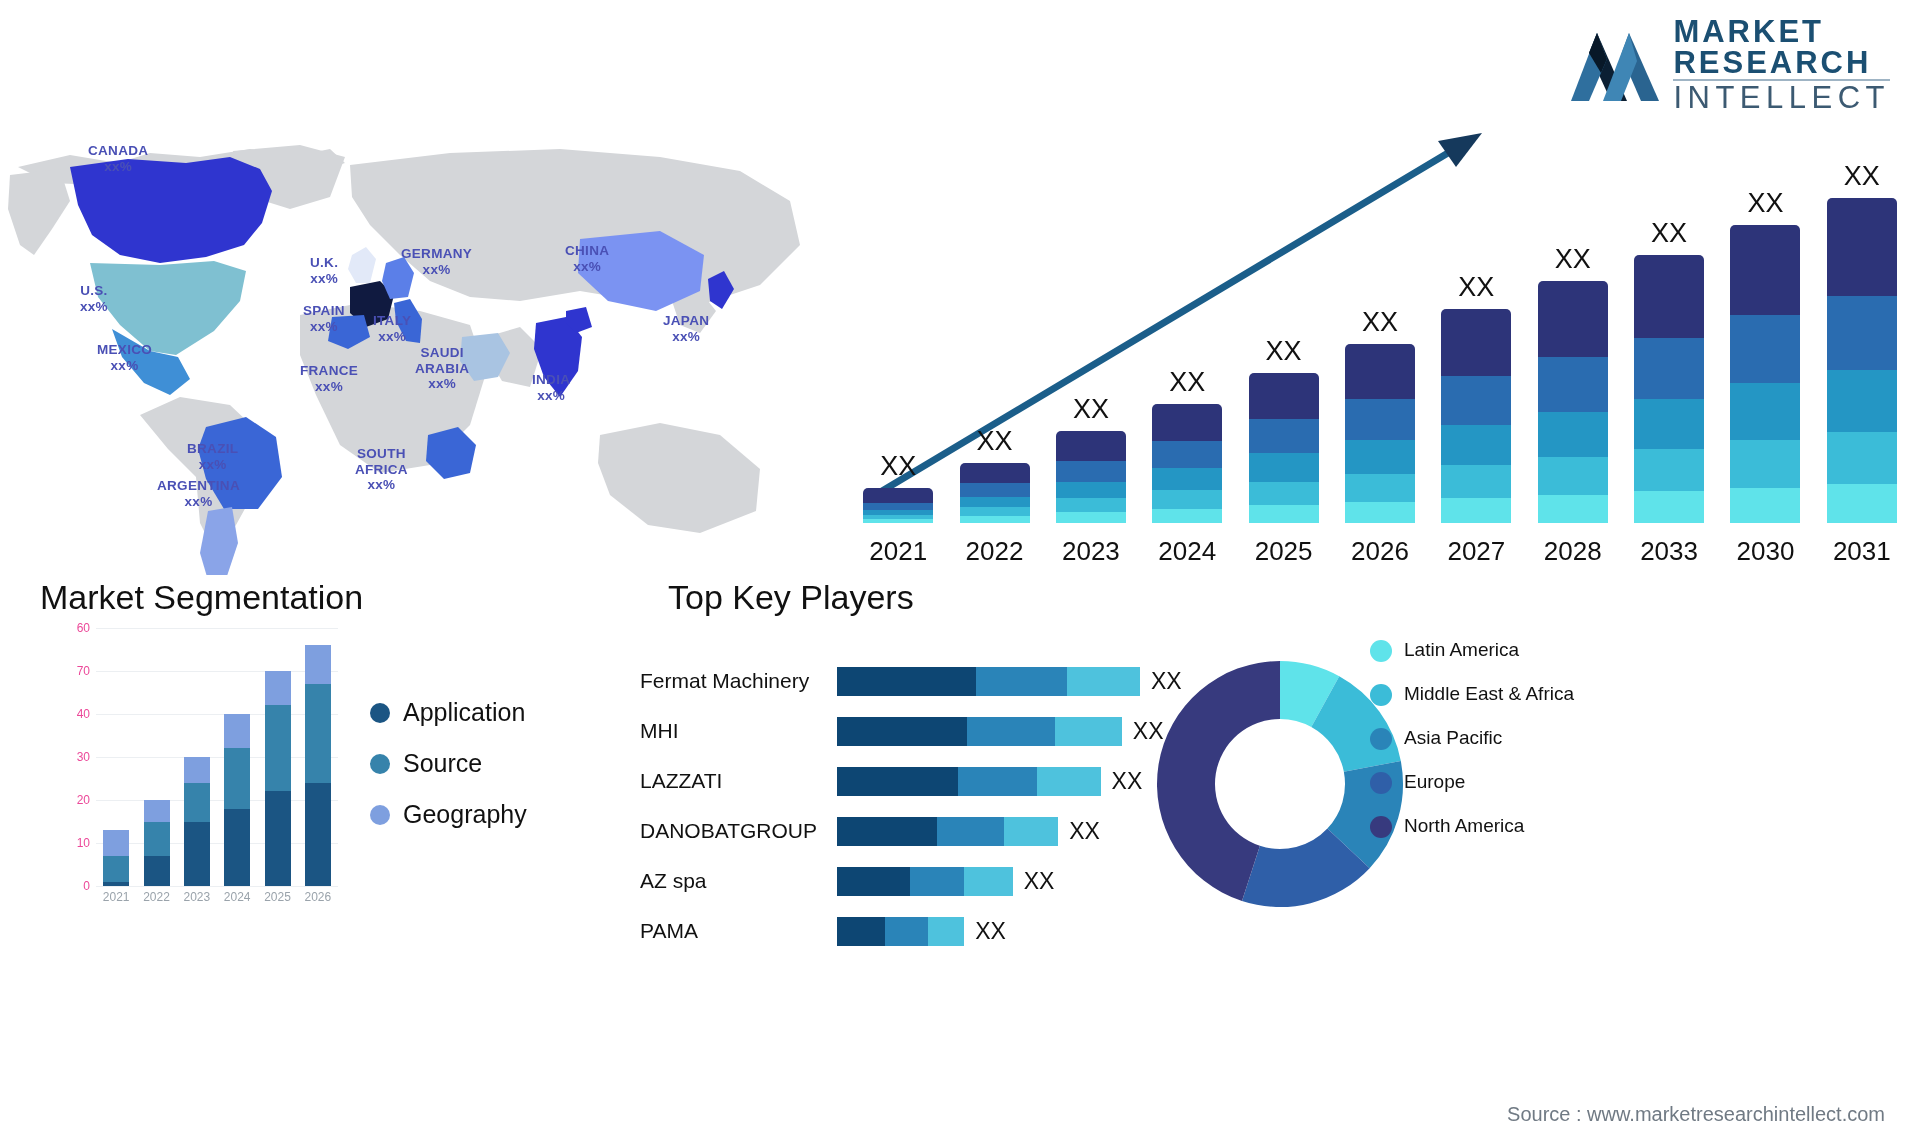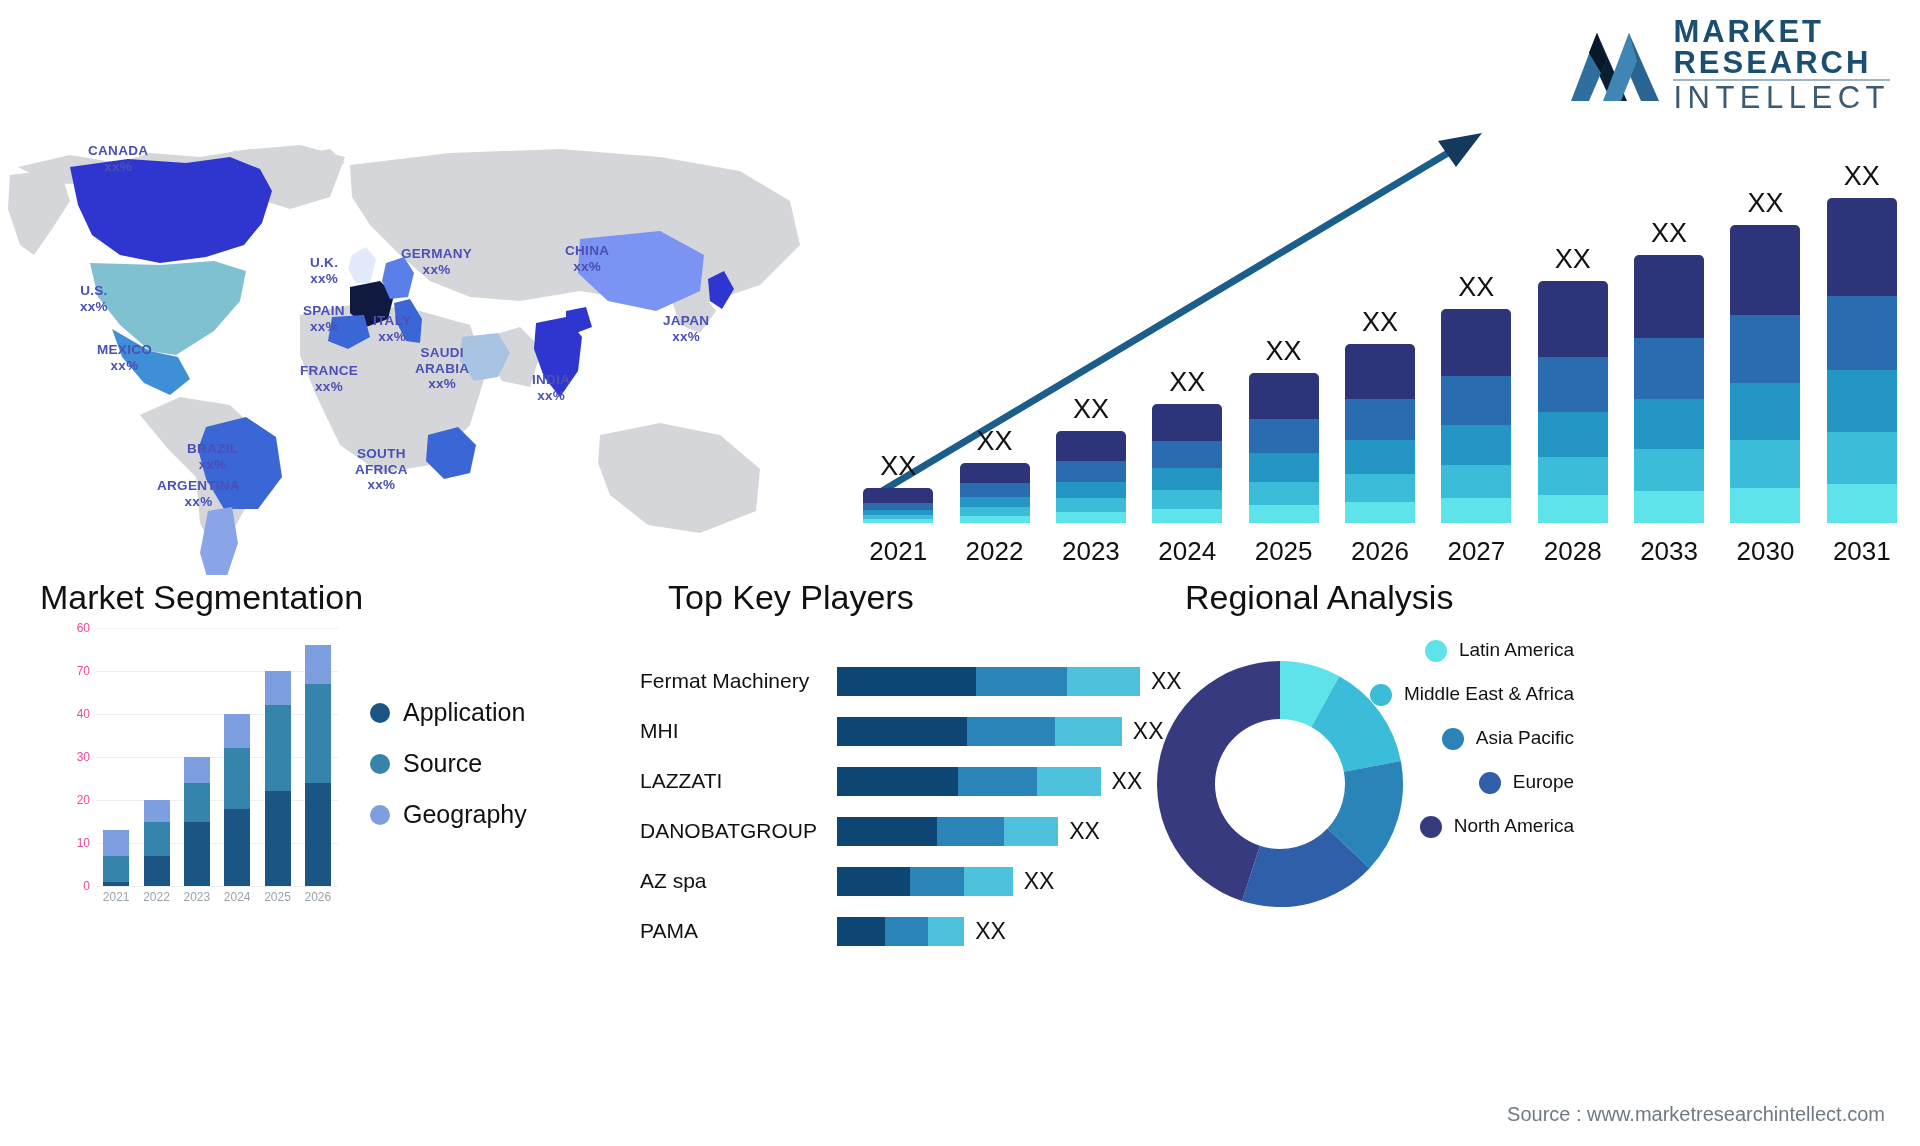--- a/index.html
+++ b/index.html
@@ -81,21 +81,21 @@
     font-family:"Liberation Sans", sans-serif; white-space:nowrap;
   }
   .pl-bar { height:29px; display:flex; margin-left:5px; }
   .pl-seg { height:100%; }
   .pl-xx { font-size:23px; color:#111; margin-left:11px; font-family:"Liberation Sans", sans-serif; }
 
   
   #region-panel { position:absolute; left:1180px; top:610px; width:740px; height:340px; }
   #donut { position:absolute; left:-110px; top:24px; }
   #region-legend { position:absolute; left:190px; top:28px; }
-  .rg-row { display:flex; align-items:flex-start; gap:12px; margin-bottom:20px;justify-content:flex-end; }
+  .rg-row { display:flex; align-items:flex-start; gap:12px; margin-bottom:20px; }
   .rg-dot { width:22px; height:22px; border-radius:50%; flex:none; margin-top:2px; }
   .rg-label { font-size:19px; color:#111; line-height:1.22; font-family:"Liberation Sans", sans-serif; max-width:180px; }
 
   
   #source {
     position:absolute; right:35px; bottom:20px; font-size:20px; color:#707a84;
     font-family:"Liberation Sans", sans-serif;
   }
 </style>
 </head>
@@ -399,21 +399,20 @@
         <span class="pl-name">PAMA</span>
         <span class="pl-bar" style="width: 127.26px;">
           <span class="pl-seg" style="width: 38.0952%; background: rgb(13, 70, 115);"></span>
           <span class="pl-seg" style="width: 33.3333%; background: rgb(42, 132, 184);"></span>
           <span class="pl-seg" style="width: 28.5714%; background: rgb(78, 194, 221);"></span>
         </span>
         <span class="pl-xx">XX</span>
       </div>
     </div>
 
-  <div class="sec-title" style="left:1185px; top:578px;">Regional Analysis</div>
   <div id="region-panel">
     <svg id="donut" width="420" height="300" viewBox="0 0 420 300">
         <path d="M 210 27 A 123 123 0 0 1 269.255701914511 42.21427835460477 L 241.3139888166115 93.04006579714887 A 65 65 0 0 0 210 85 Z" fill="#5fe3ea"></path>
         <path d="M 269.255701914511 42.21427835460477 A 123 123 0 0 1 330.8213318396287 126.95209830595587 L 273.8486712973648 137.8202145519279 A 65 65 0 0 0 241.3139888166115 93.04006579714887 Z" fill="#3bbcd8"></path>
         <path d="M 330.8213318396287 126.95209830595587 A 123 123 0 0 1 299.6631411728336 234.1992940292287 L 257.38296078239176 194.49556188536476 A 65 65 0 0 0 273.8486712973648 137.8202145519279 Z" fill="#2a84b8"></path>
         <path d="M 299.6631411728336 234.1992940292287 A 123 123 0 0 1 171.99090969188148 266.9799515043039 L 189.91389536562843 211.818673559185 A 65 65 0 0 0 257.38296078239176 194.49556188536476 Z" fill="#2f5fa8"></path>
         <path d="M 171.99090969188148 266.9799515043039 A 123 123 0 0 1 209.99999999999997 27 L 210 85 A 65 65 0 0 0 189.91389536562843 211.818673559185 Z" fill="#373a7e"></path>
       </svg>
     <div id="region-legend">
         <div class="rg-row">

